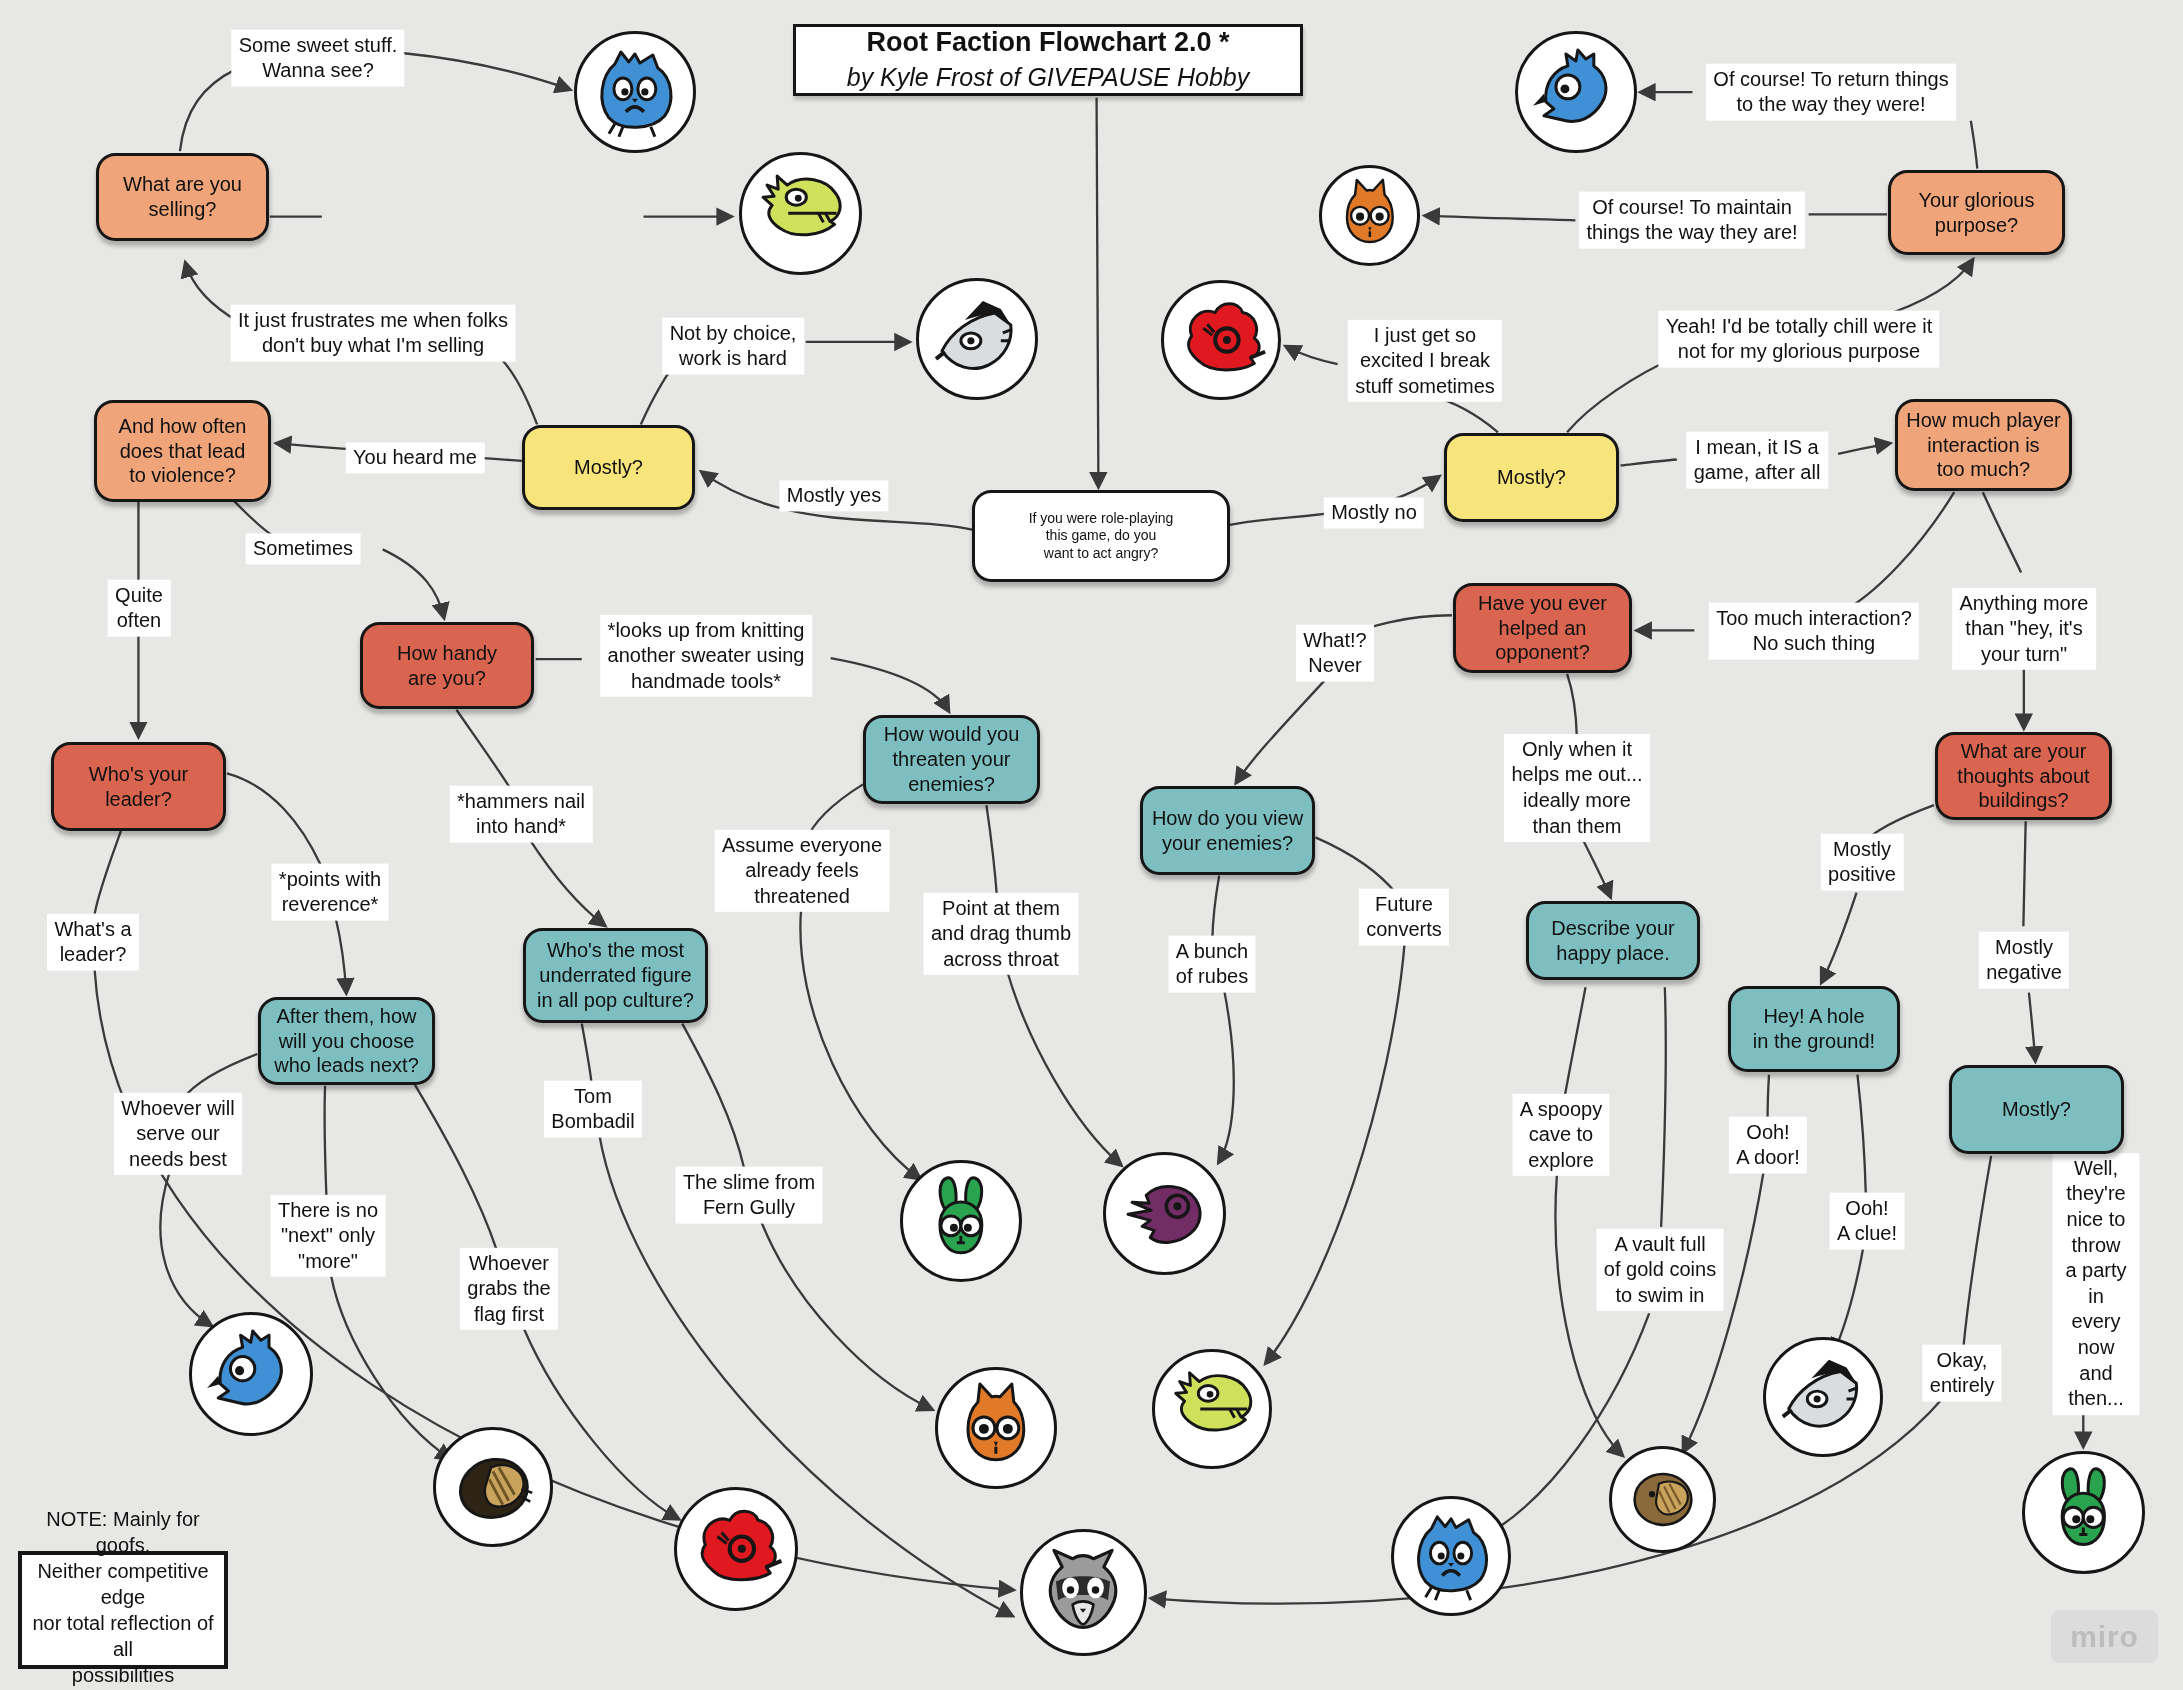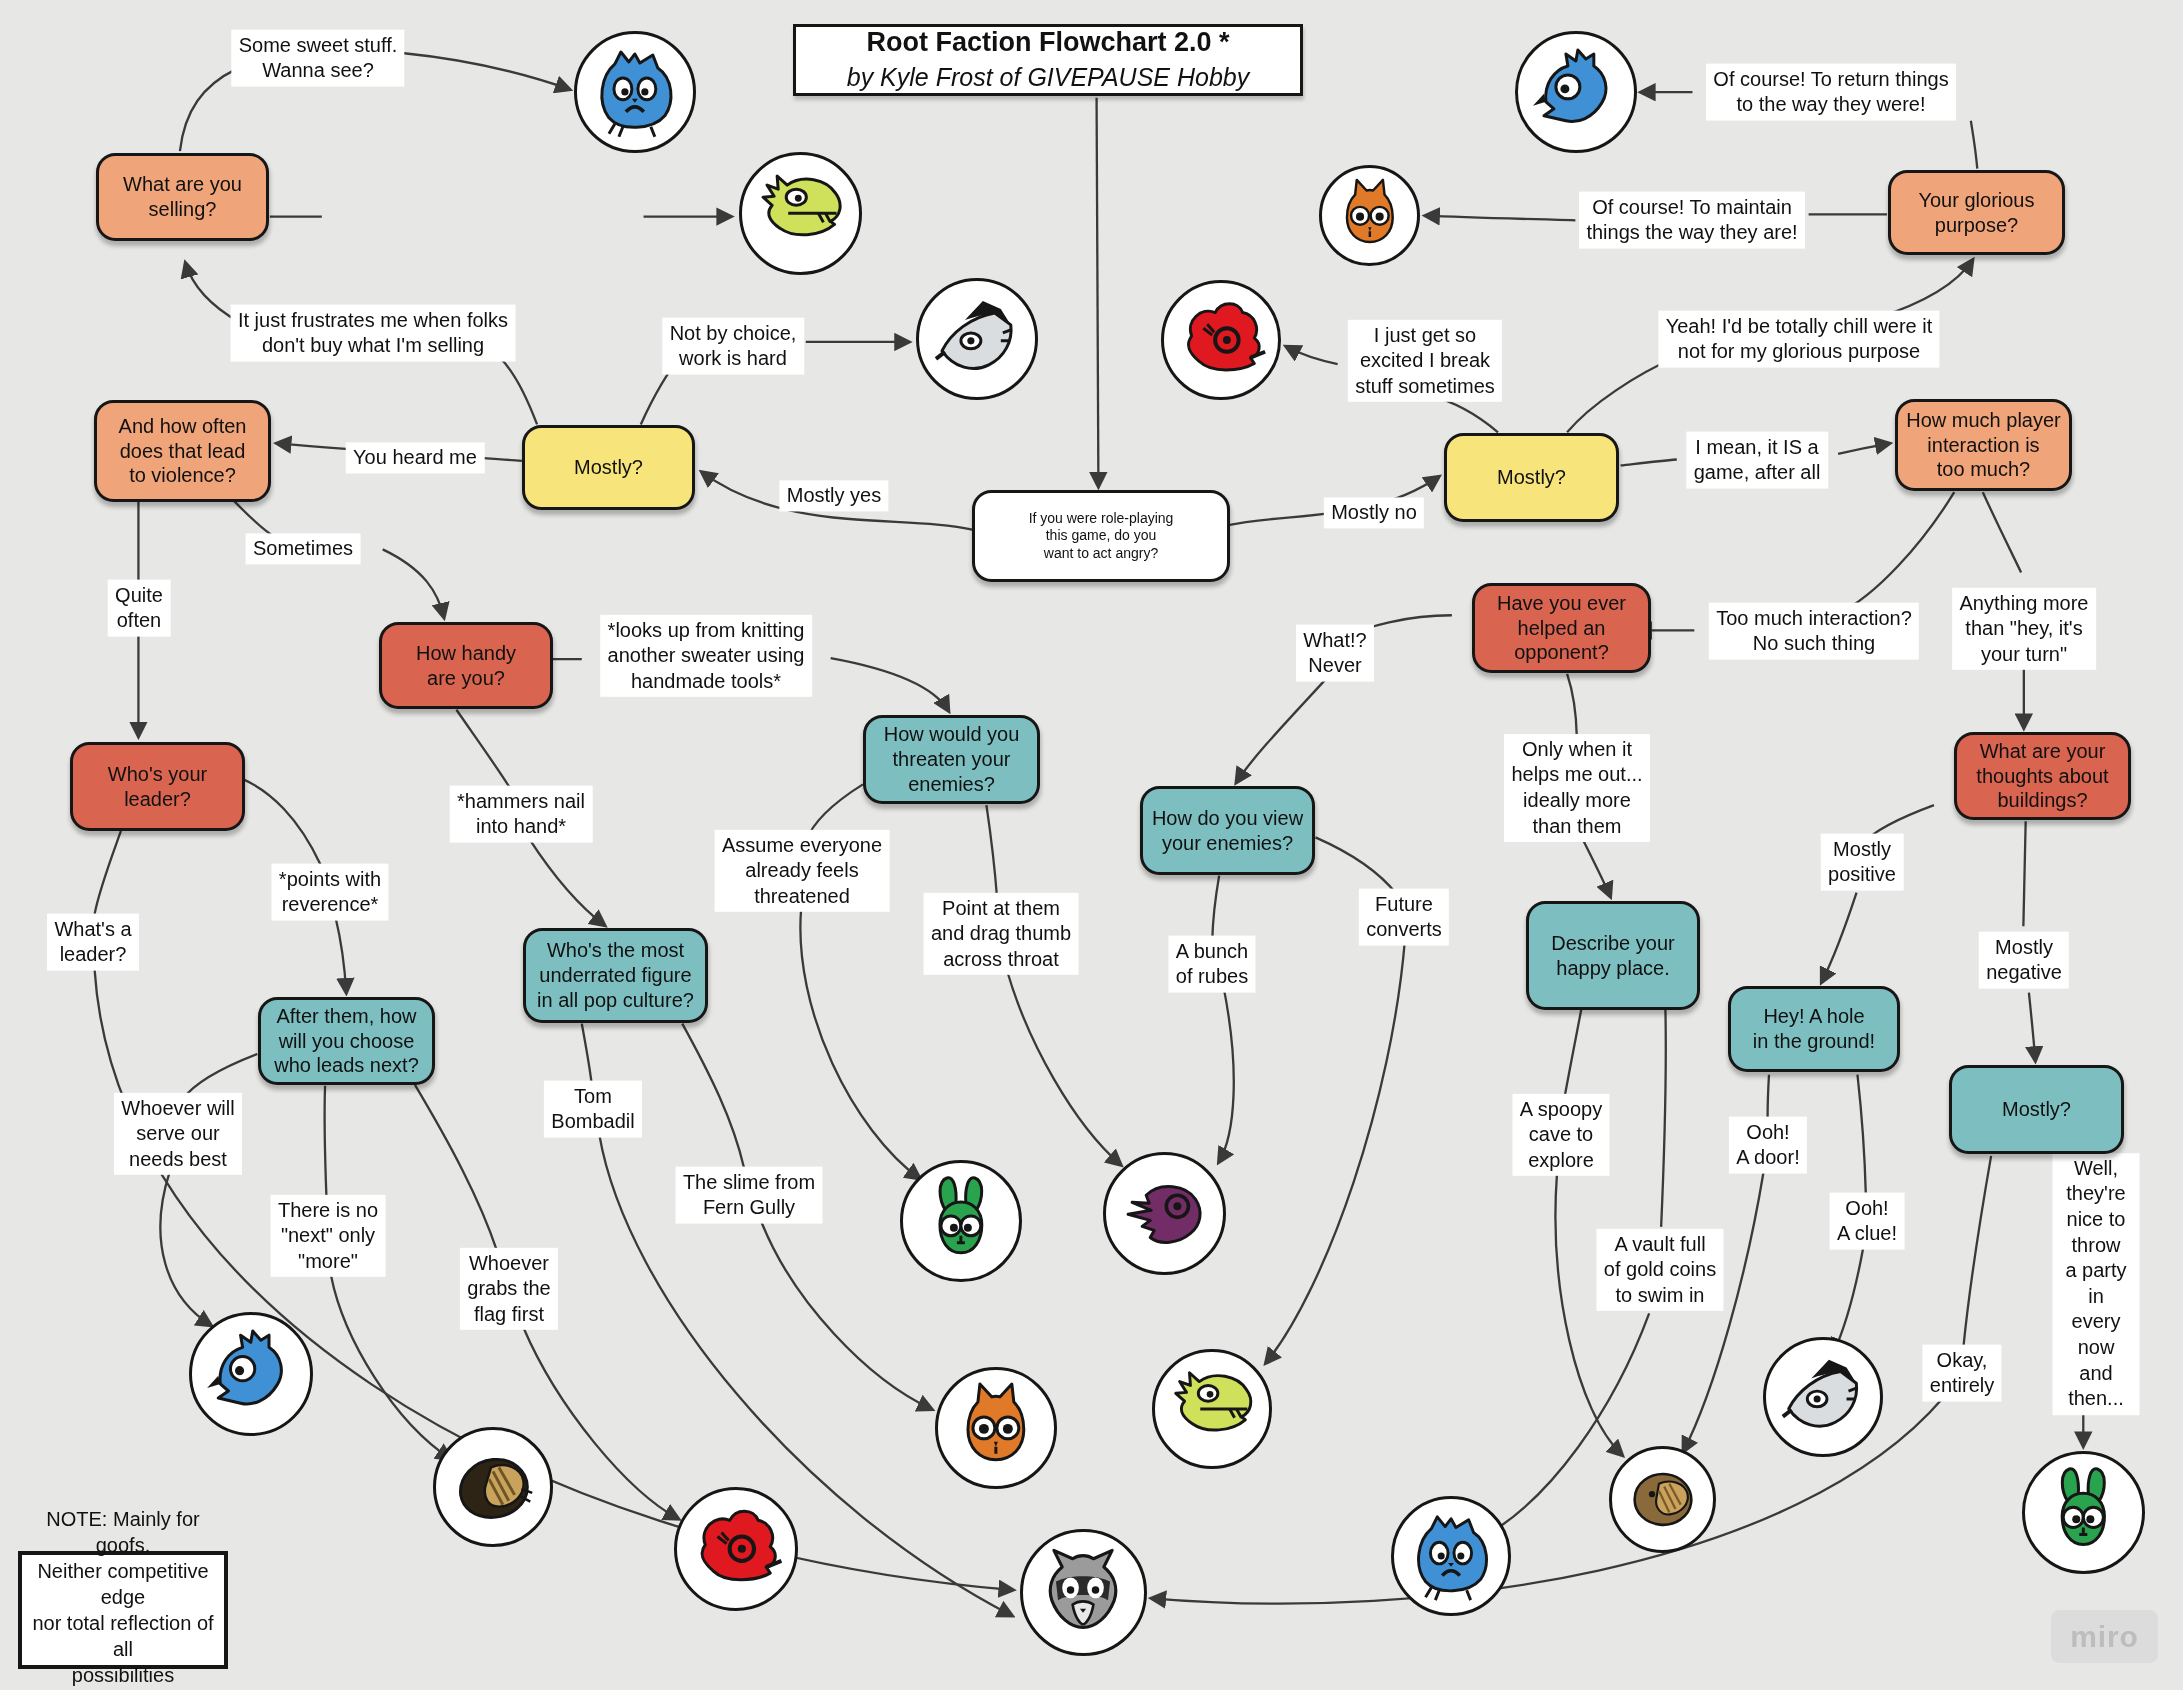--- a/index.html
+++ b/index.html
@@ -3,21 +3,21 @@
 <meta charset="utf-8">
 <style>
   html,body{margin:0;padding:0;}
   body{font-family:"Liberation Sans", sans-serif; background:#e7e7e5;}
   #canvas{position:relative;width:2183px;height:1690px;background:#e7e7e5;overflow:hidden;}
   #edges{position:absolute;left:0;top:0;z-index:1;}
   .node{position:absolute;z-index:3;border:3.2px solid #161616;border-radius:19.4px;
         display:flex;align-items:center;justify-content:center;text-align:center;
         font-size:20px;line-height:1.24;color:#111;white-space:pre-line;
         box-shadow:0.9px 4.6px 4.6px rgba(0,0,0,.25);box-sizing:border-box;padding:3.7px 6.5px;}
-  .orange{background:#f0a479;} .yellow{background:#f7e47a;} .red{background:#d96450;margin-left:19px;}
+  .orange{background:#f0a479;} .yellow{background:#f7e47a;} .red{background:#d96450;}
   .teal{background:#7dbfc1;} .whitebox{background:#ffffff;}
   .lbl{position:absolute;z-index:2;background:#ffffff;color:#111;padding:2.8px 7.4px;
        font-size:20px;line-height:1.28;text-align:center;white-space:pre-line;
        transform:translate(-50%,-50%);}
   .title-box{position:absolute;z-index:3;background:#fff;border:3.2px solid #161616;
        display:flex;flex-direction:column;align-items:center;justify-content:center;
        text-align:center;box-shadow:0.9px 3.7px 3.7px rgba(0,0,0,.2);box-sizing:border-box;}
   .title-line1{font-weight:bold;font-size:27px;color:#111;}
   .title-line2{font-style:italic;font-size:25px;color:#111;margin-top:4.6px;}
   .note-box{position:absolute;z-index:3;background:#fff;border:4.1px solid #161616;
@@ -252,21 +252,21 @@
   <div class="node red" style="left:360px;top:622px;width:174px;height:87px">How handy
 are you?</div>
   <div class="node red" style="left:51px;top:742px;width:175px;height:89px">Who's your
 leader?</div>
   <div class="node teal" style="left:258px;top:997px;width:177px;height:88px">After them, how
 will you choose
 who leads next?</div>
   <div class="node teal" style="left:523px;top:928px;width:185px;height:95px">Who's the most
 underrated figure
 in all pop culture?</div>
-  <div class="node teal" style="left:1526px;top:901px;width:174px;height:109px">Describe your
+  <div class="node teal" style="left:1526px;top:901px;width:174px;height:79px">Describe your
 happy place.</div>
   <div class="node teal" style="left:1728px;top:986px;width:172px;height:86px">Hey! A hole
 in the ground!</div>
   <div class="node teal" style="left:1949px;top:1065px;width:175px;height:89px">Mostly?</div>
 
   <div class="lbl" style="left:318px;top:58px">Some sweet stuff.
 Wanna see?</div>
   <div class="lbl" style="left:373px;top:333px">It just frustrates me when folks
 don't buy what I'm selling</div>
   <div class="lbl" style="left:733px;top:346px">Not by choice,

